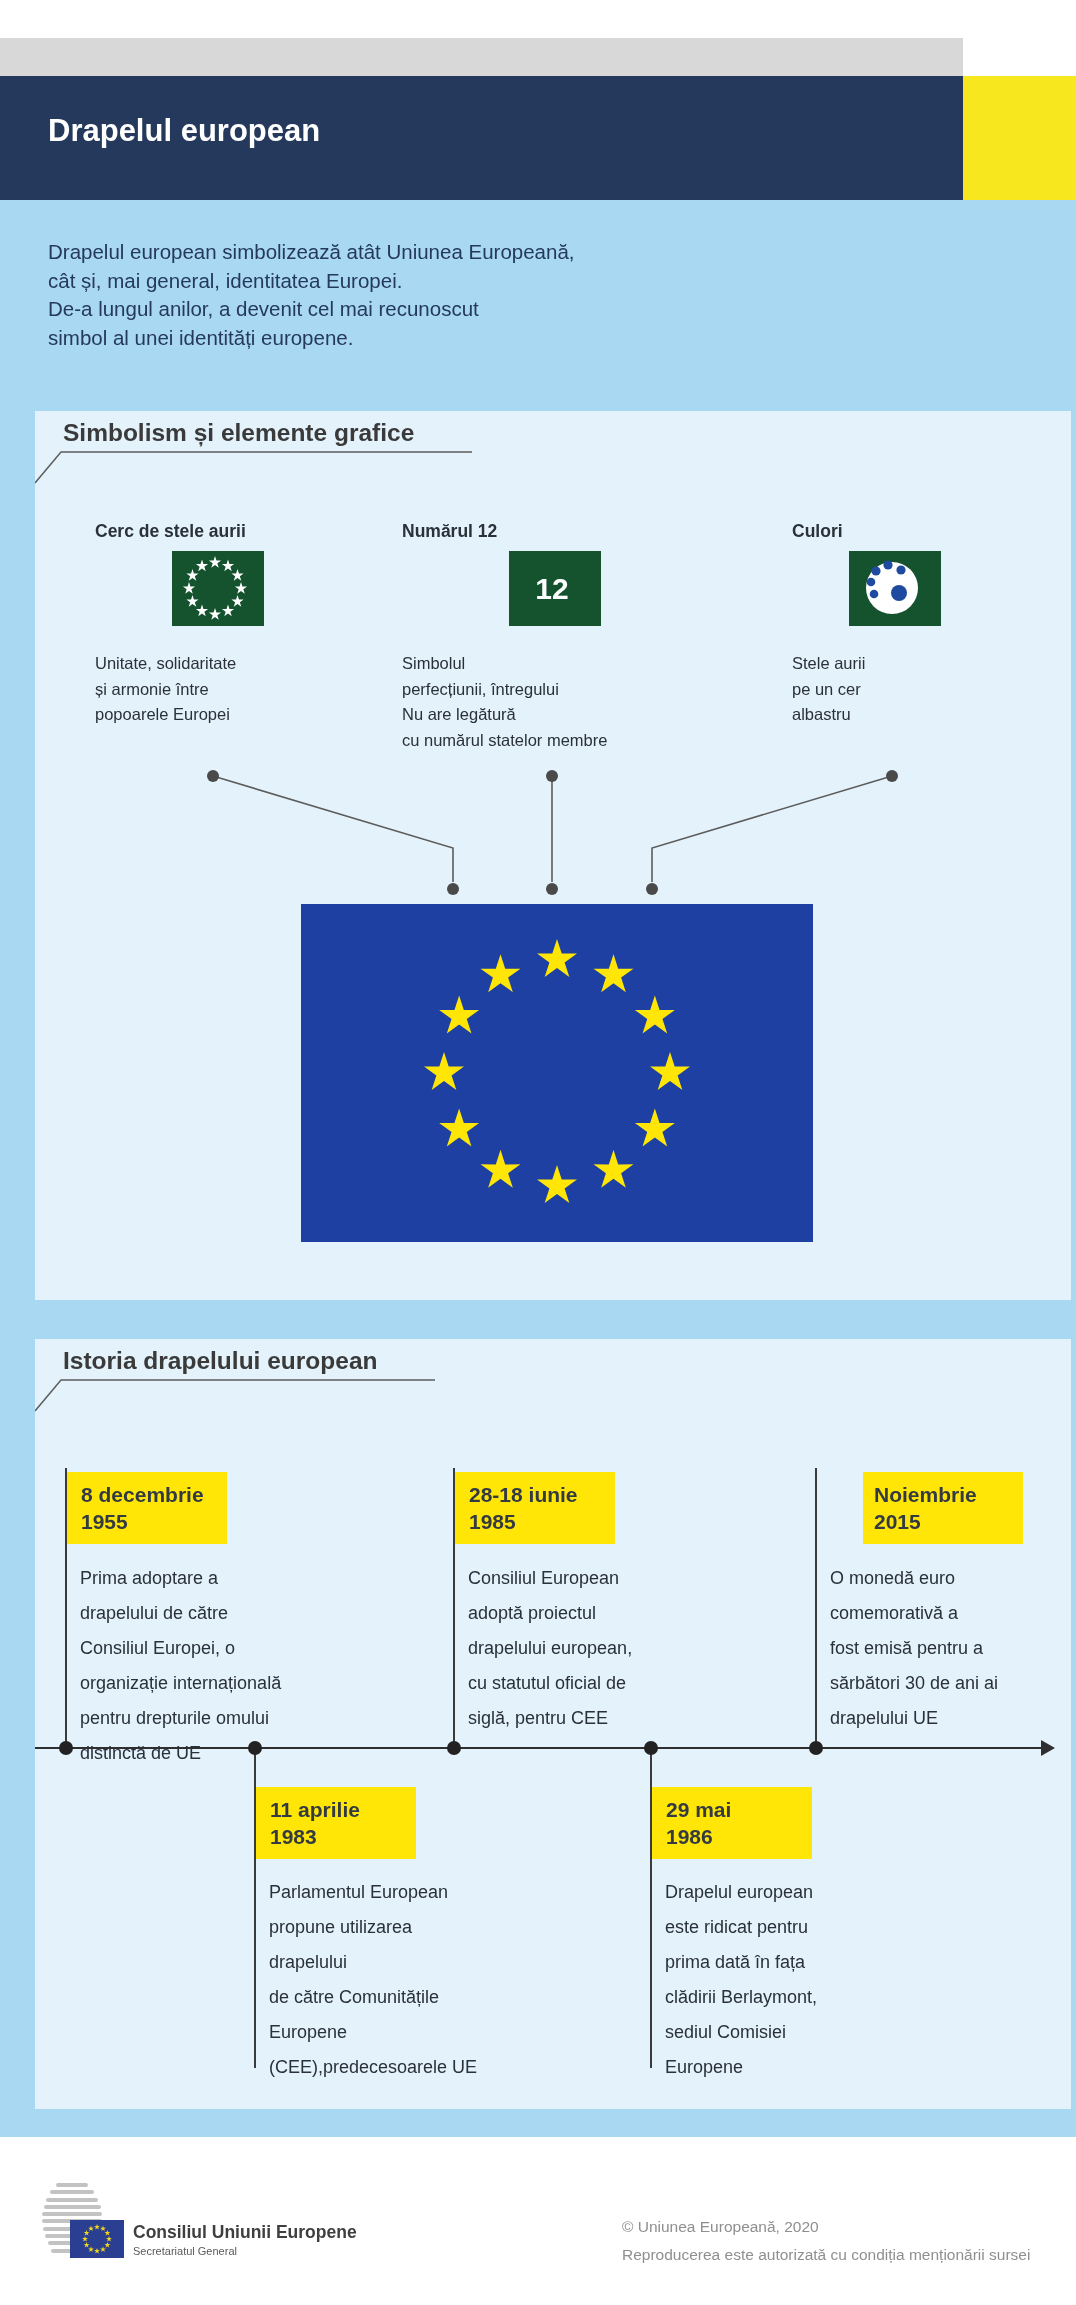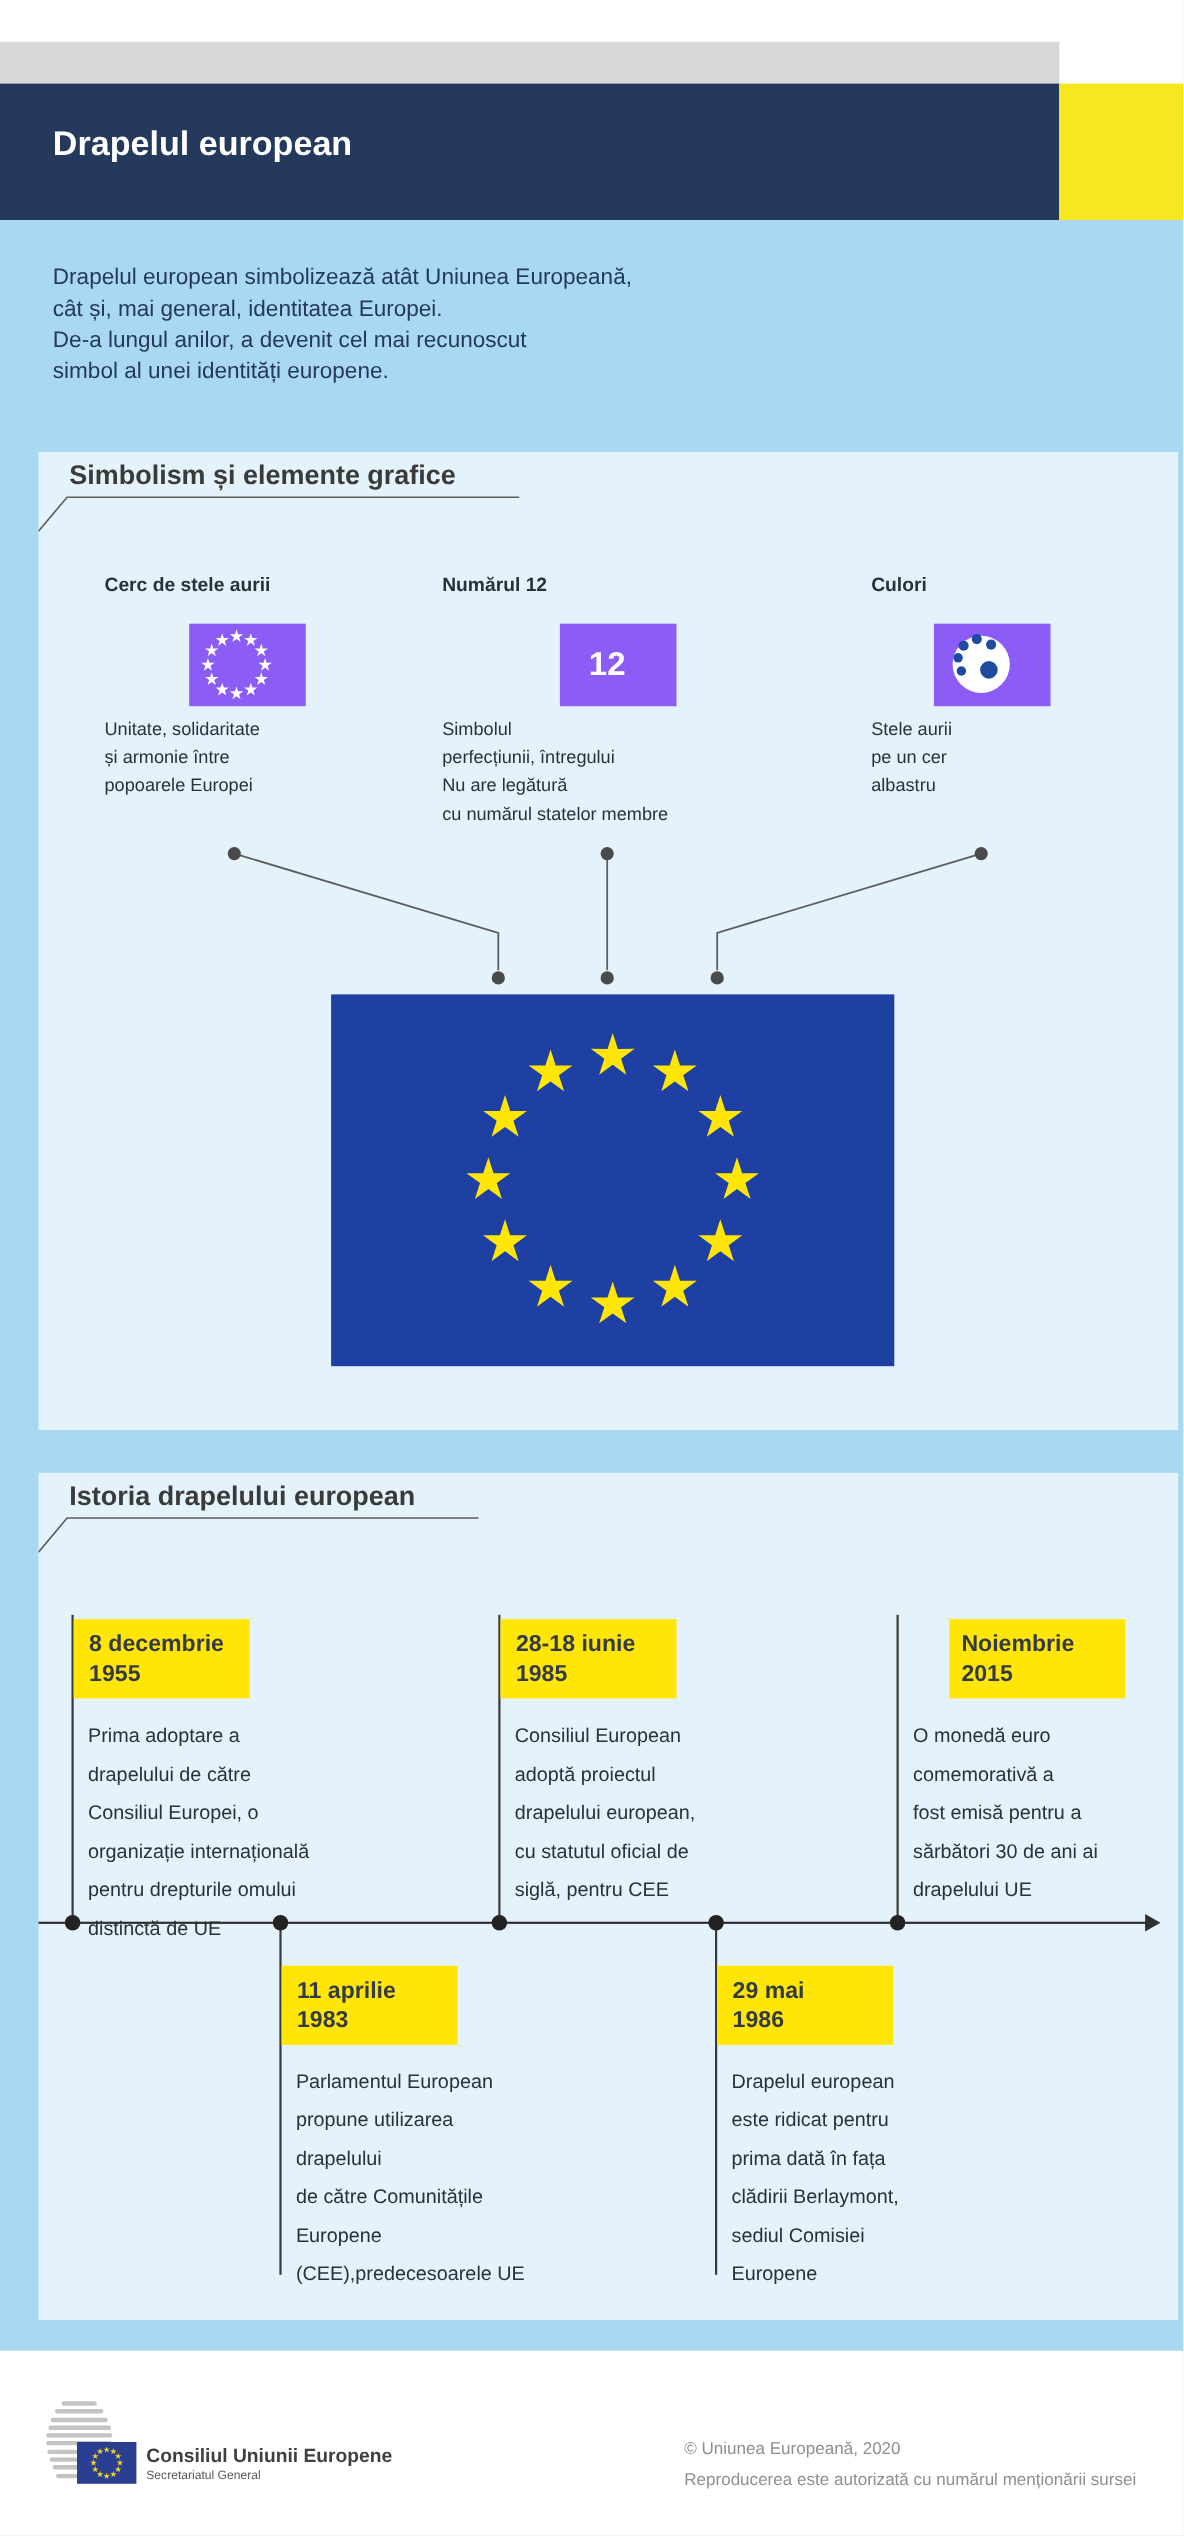--- a/index.html
+++ b/index.html
@@ -19,21 +19,21 @@
   .intro{left:48px;top:238px;width:880px;color:#24395b;font-size:20.5px;line-height:28.6px;}
   .panel{background:#e4f2fb;margin-left:15px;}
   .panel1{left:20px;top:411px;width:1036px;height:889px;}
   .panel2{left:20px;top:1339px;width:1036px;height:770px;}
   .section-title{left:28px;top:8px;margin:0;color:#3a3a3a;font-size:24.5px;font-weight:bold;}
   .underline-svg{left:0;top:34px;}
 
   
   .col{}
   .col-heading{font-size:17.5px;font-weight:bold;color:#2a3138;top:110px;}
-  .col-icon{top:156px;width:106px;height:75px;background:#8b5cf6;}
+  .col-icon{top:140px;width:92px;height:75px;background:#14532d;}
   .col-desc{top:240px;font-size:16.5px;line-height:25.5px;color:#2a3138;}
   .c1{left:60px;width:240px;} .c1i{left:137px;}
   .c2{left:367px;width:300px;} .c2i{left:474px;}
   .c3{left:757px;width:200px;} .c3i{left:814px;}
   .num12{width:86px;height:75px;display:flex;align-items:center;justify-content:center;
          color:#fff;font-size:30px;font-weight:bold;}
 
   
   .flag{left:266px;top:493px;width:512px;height:338px;background:#1d40a2;}
 
@@ -245,16 +245,16 @@
         <polygon points="16.61,21.90 17.31,24.03 19.56,24.04 17.75,25.37 18.43,27.51 16.61,26.20 14.79,27.51 15.47,25.37 13.66,24.04 15.90,24.03" fill="#f4d71a"></polygon>
         <polygon points="15.00,15.90 15.71,18.03 17.95,18.04 16.14,19.37 16.82,21.51 15.00,20.20 13.18,21.51 13.86,19.37 12.05,18.04 14.29,18.03" fill="#f4d71a"></polygon>
         <polygon points="16.61,9.90 17.31,12.03 19.56,12.04 17.75,13.37 18.43,15.51 16.61,14.20 14.79,15.51 15.47,13.37 13.66,12.04 15.90,12.03" fill="#f4d71a"></polygon>
         <polygon points="21.00,5.51 21.71,7.64 23.95,7.65 22.14,8.98 22.82,11.12 21.00,9.81 19.18,11.12 19.86,8.98 18.05,7.65 20.29,7.64" fill="#f4d71a"></polygon>
       </svg>
   </div>
   <div class="abs footer-org">Consiliul Uniunii Europene</div>
   <div class="abs footer-unit">Secretariatul General</div>
   <div class="abs footer-right">
     <div>© Uniunea Europeană, 2020</div>
-    <div>Reproducerea este autorizată cu numărul menționării sursei</div>
+    <div>Reproducerea este autorizată cu condiția menționării sursei</div>
   </div>
 
 </div>
 
 </body></html>

